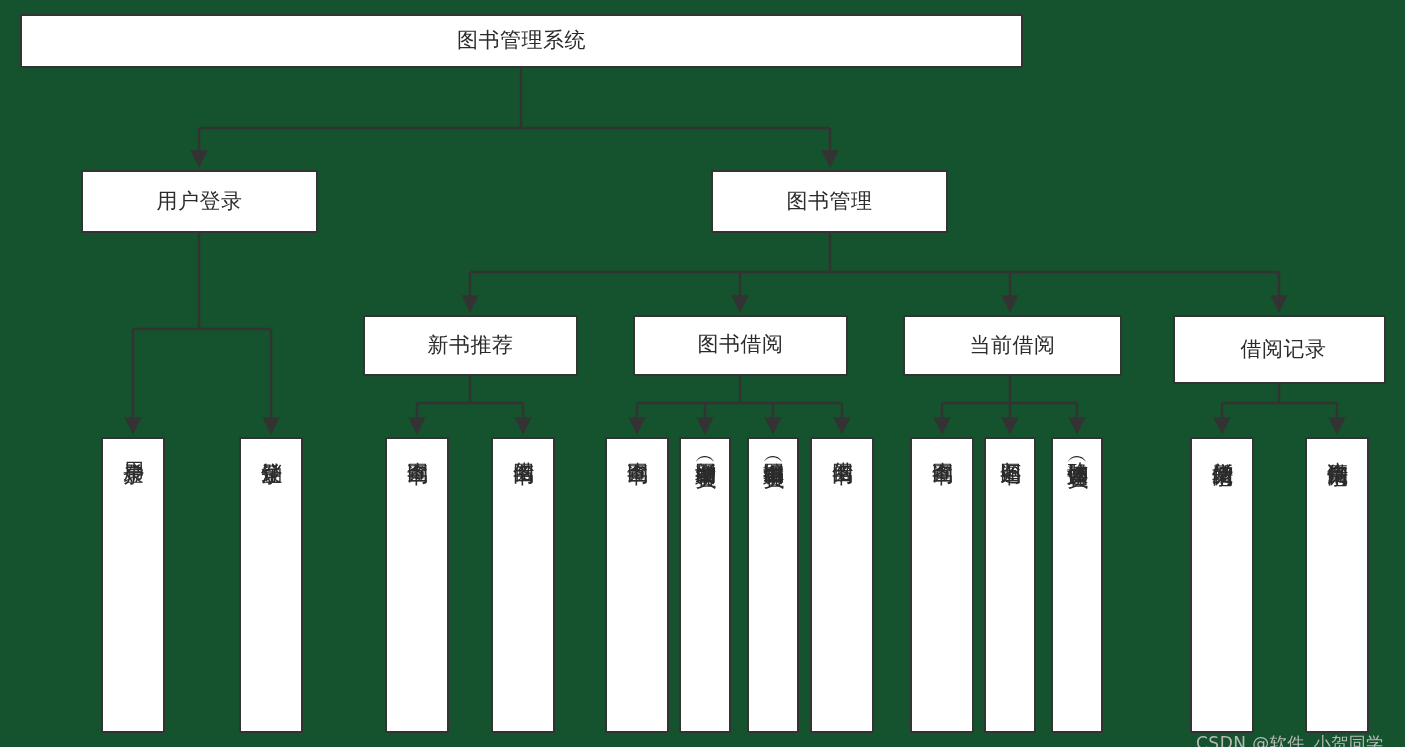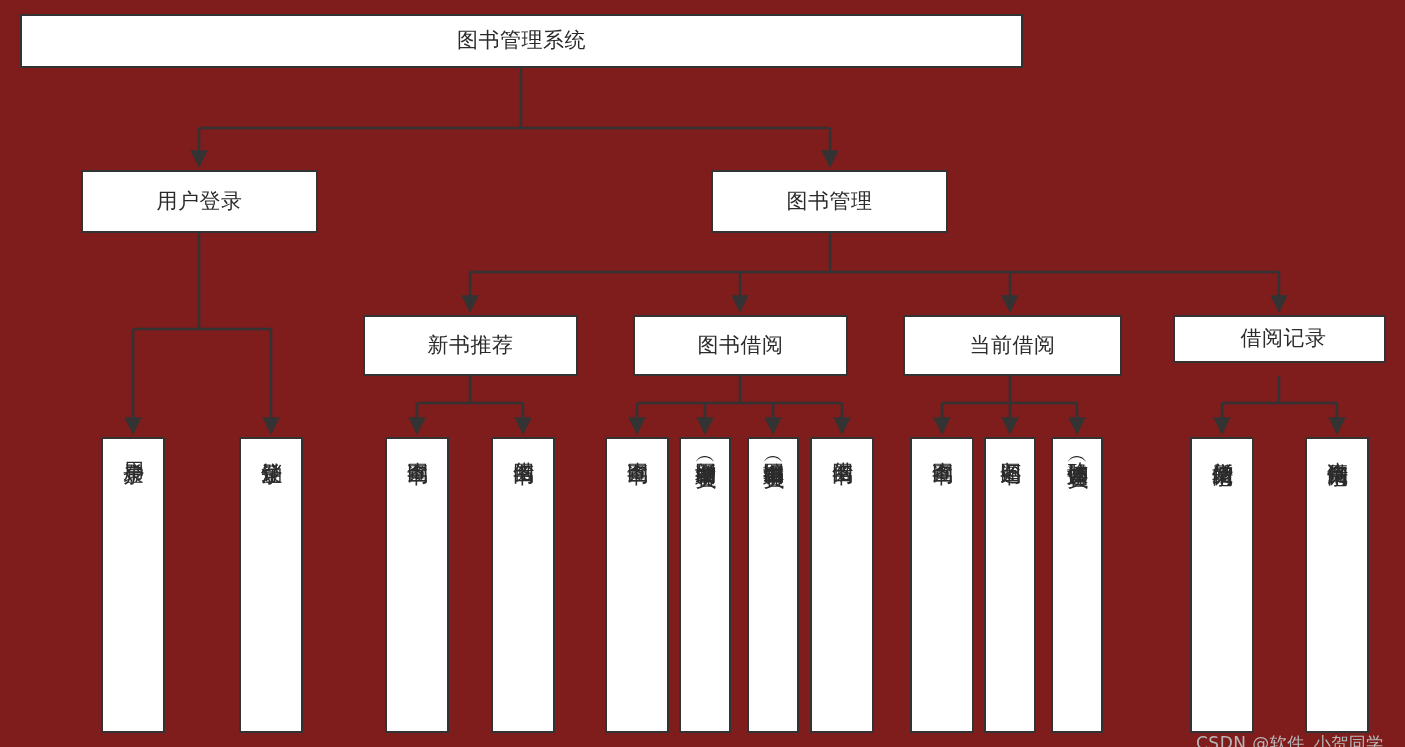--- a/index.html
+++ b/index.html
@@ -9,21 +9,21 @@
     background: #ffffff;
   }
   body {
     font-family: "DejaVu Sans", "Liberation Sans", sans-serif;
     -webkit-font-smoothing: antialiased;
   }
   #canvas {
     position: relative;
     width: 1405px;
     height: 747px;
-    background: #7f1d1d;
+    background: #14532d;
     overflow: hidden;
   }
   #connectors {
     position: absolute;
     left: 0;
     top: 0;
     width: 1405px;
     height: 747px;
     pointer-events: none;
   }
@@ -134,27 +134,27 @@
   <div class="node" style="left:81px; top:170px; width:237px; height:63px;">
     <span class="node-label">用户登录</span>
   </div>
   <div class="node" style="left:363px; top:315px; width:215px; height:61px;">
     <span class="node-label">新书推荐</span>
   </div>
 
   <div class="node" style="left:711px; top:170px; width:237px; height:63px;">
     <span class="node-label">图书管理</span>
   </div>
-  <div class="node" style="left:633px; top:315px; width:215px; height:61px;">
+  <div class="node" style="left:633px; top:315px; width:215px; height:61px;font-family:Liberation Mono, monospace;">
     <span class="node-label">图书借阅</span>
   </div>
   <div class="node" style="left:903px; top:315px; width:219px; height:61px;">
     <span class="node-label">当前借阅</span>
   </div>
-  <div class="node" style="left:1173px; top:315px; width:213px; height:48px;padding-left:8px;">
+  <div class="node" style="left:1173px; top:315px; width:213px; height:69px;padding-left:8px;">
     <span class="node-label">借阅记录</span>
   </div>
 
   <div class="node leaf" style="left:101px; top:437px; width:64px; height:296px;">
     <span class="node-label">用户登录</span>
   </div>
   <div class="node leaf" style="left:239px; top:437px; width:64px; height:296px;">
     <span class="node-label">注销登录</span>
   </div>
 

